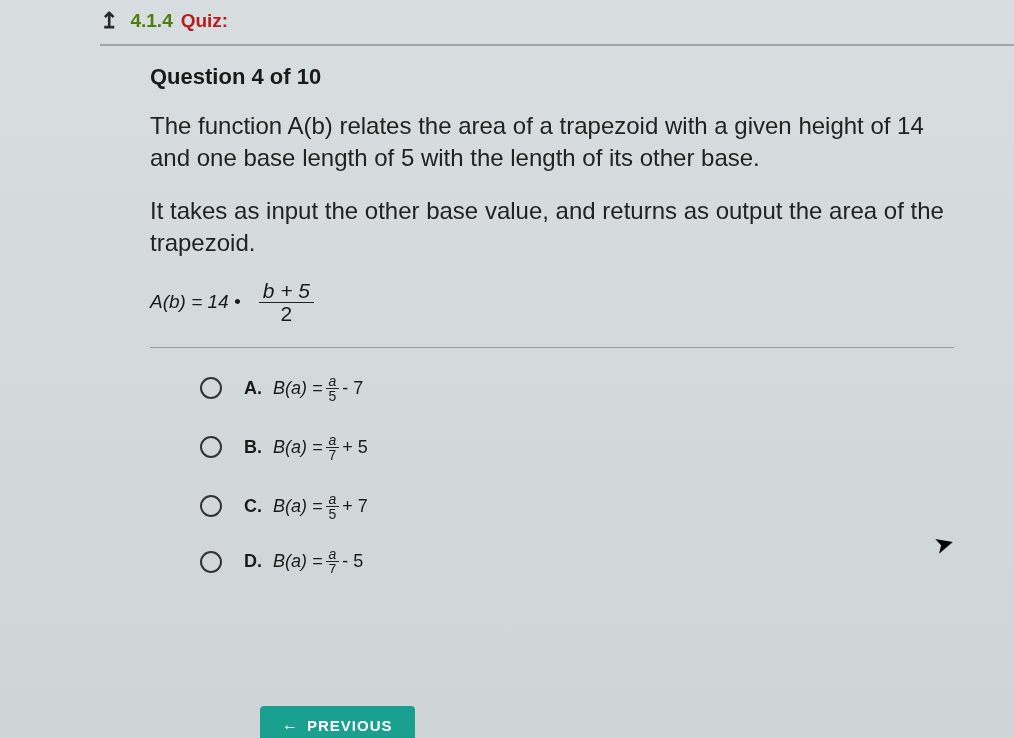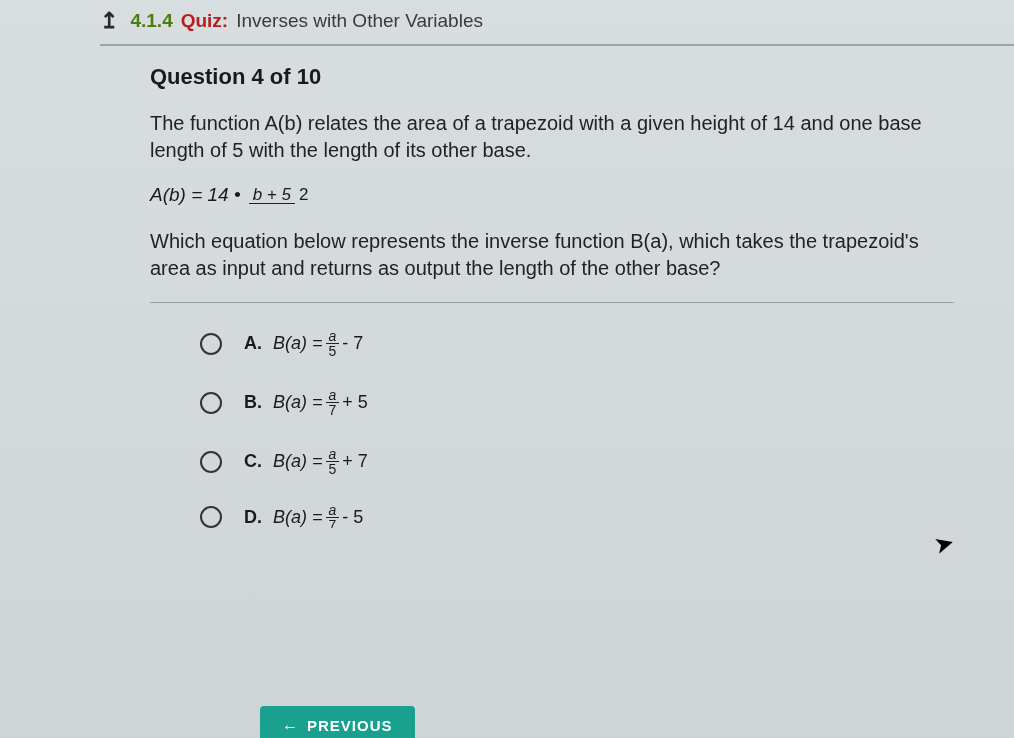--- a/index.html
+++ b/index.html
@@ -31,42 +31,42 @@
   .content {
     padding: 18px 60px 0 150px;
   }
   .qheader {
     font-weight: bold;
     font-size: 22px;
     margin-bottom: 20px;
     color:#1a1a1a;
   }
   .para {
-    font-size: 20px;
+    font-size: 24px;
     line-height: 1.35;
     color:#222;
     margin-bottom: 20px;
   }
   .formula {
     font-size: 19px;
     margin: 6px 0 22px 0;
     display:flex;
     align-items:center;
     gap:4px;
     text-align:center;
   }
   .ital { font-style: italic; }
   .frac {
     display:inline-flex;
-    flex-direction:row;
-    align-items:center;
-    font-size:17px;
+    flex-direction:column;
+    align-items:center;
+    font-size:21px;
     line-height:1.05;
     vertical-align: middle;
-    margin-left:4px;
+    margin-left:14px;
   }
   .frac .num { border-bottom:1.5px solid #222; padding:0 4px; }
   .frac .den { padding:0 4px; }
   hr.sep {
     border:none;
     border-top:1px solid #9aa0a2;
     margin: 10px 0 26px 0;
   }
   .options {
     padding-left: 50px;
@@ -123,37 +123,36 @@
   }
   .option.cut { overflow:hidden; height:22px; margin-bottom:6px;}
 </style>
 </head>
 <body>
 
 <div class="topbar">
   <span class="back-arrow">↥</span>
   <span class="crumb-num">4.1.4</span>
   <span class="crumb-label">Quiz:</span>
-  <span class="crumb-title">Inverses with Other Variables</span>
 </div>
 
 <div class="content">
   <div class="qheader">Question 4 of 10</div>
 
   <p class="para">The function A(b) relates the area of a trapezoid with a given height of 14 and one base length of 5 with the length of its other base.</p>
+  <p class="para">It takes as input the other base value, and returns as output the area of the trapezoid.</p>
 
   <div class="formula">
     <span class="ital">A(b) = 14 •</span>
     <span class="frac">
       <span class="num ital">b + 5</span>
       <span class="den">2</span>
     </span>
   </div>
 
-  <p class="para">Which equation below represents the inverse function B(a), which takes the trapezoid's area as input and returns as output the length of the other base?</p>
 
   <hr class="sep">
 
   <div class="options">
 
     <div class="option">
       <div class="radio"></div>
       <div class="opt-formula">
         <span class="opt-letter">A.</span>
         <span class="ital">B(a) =</span>

